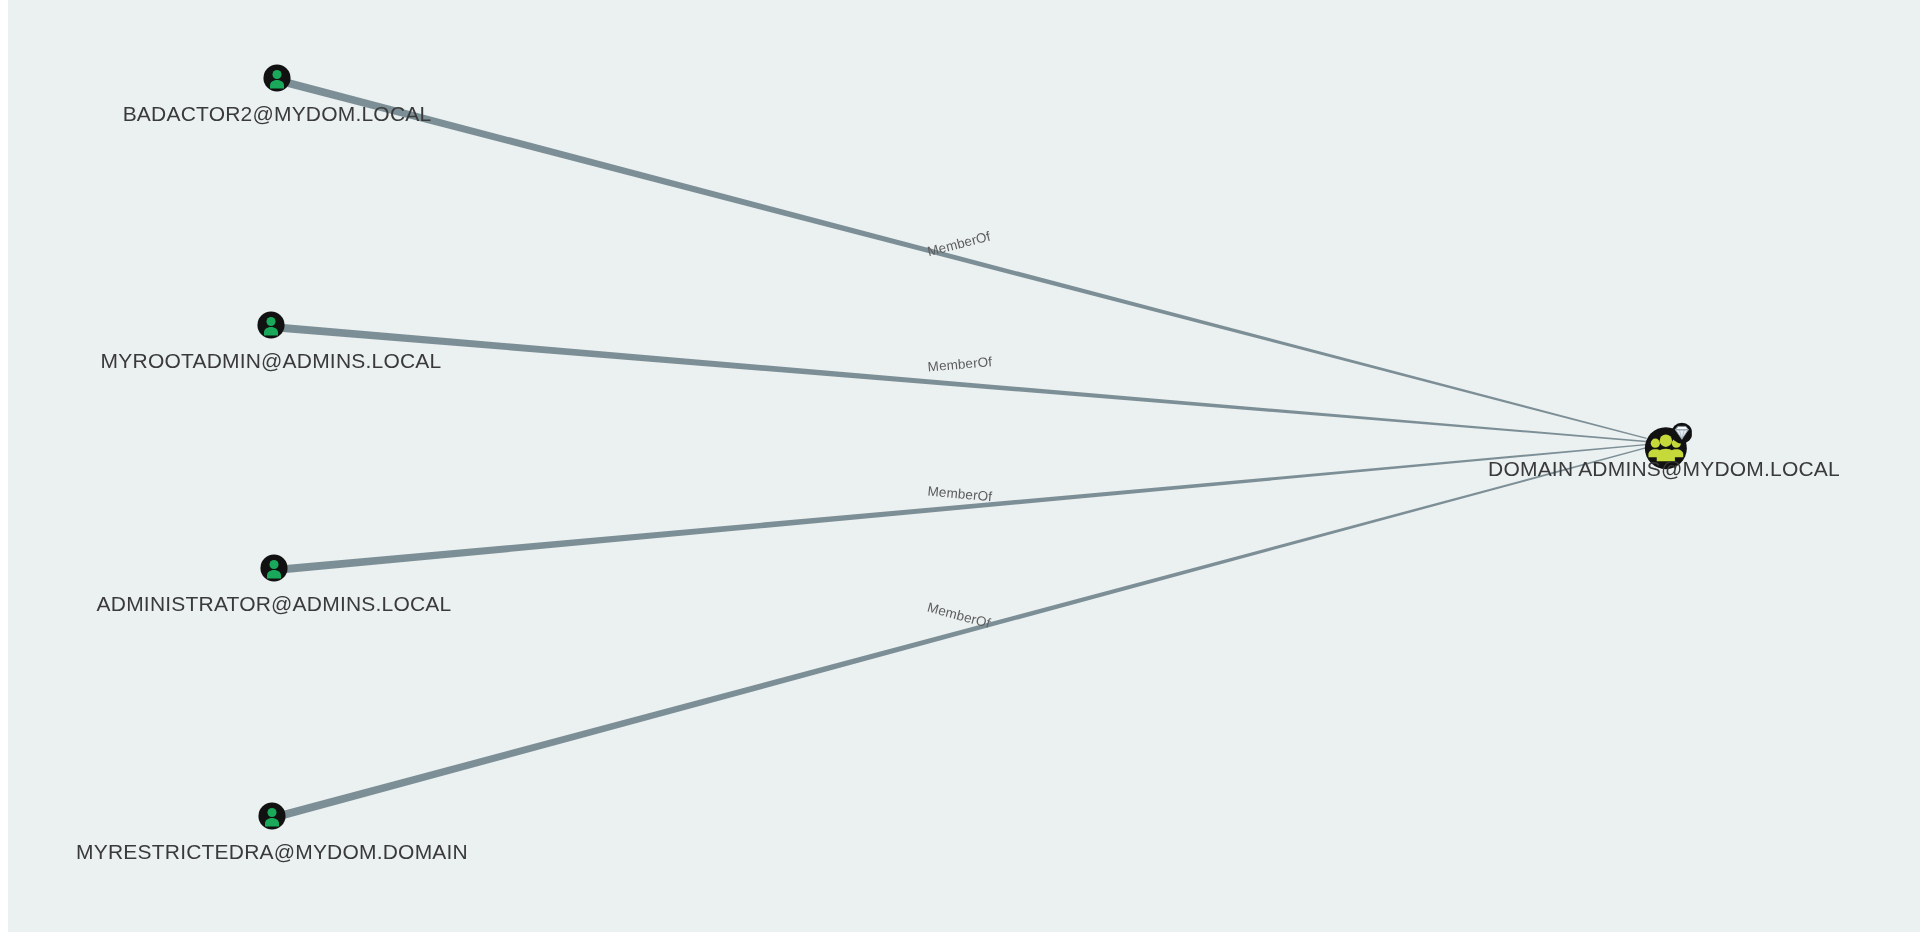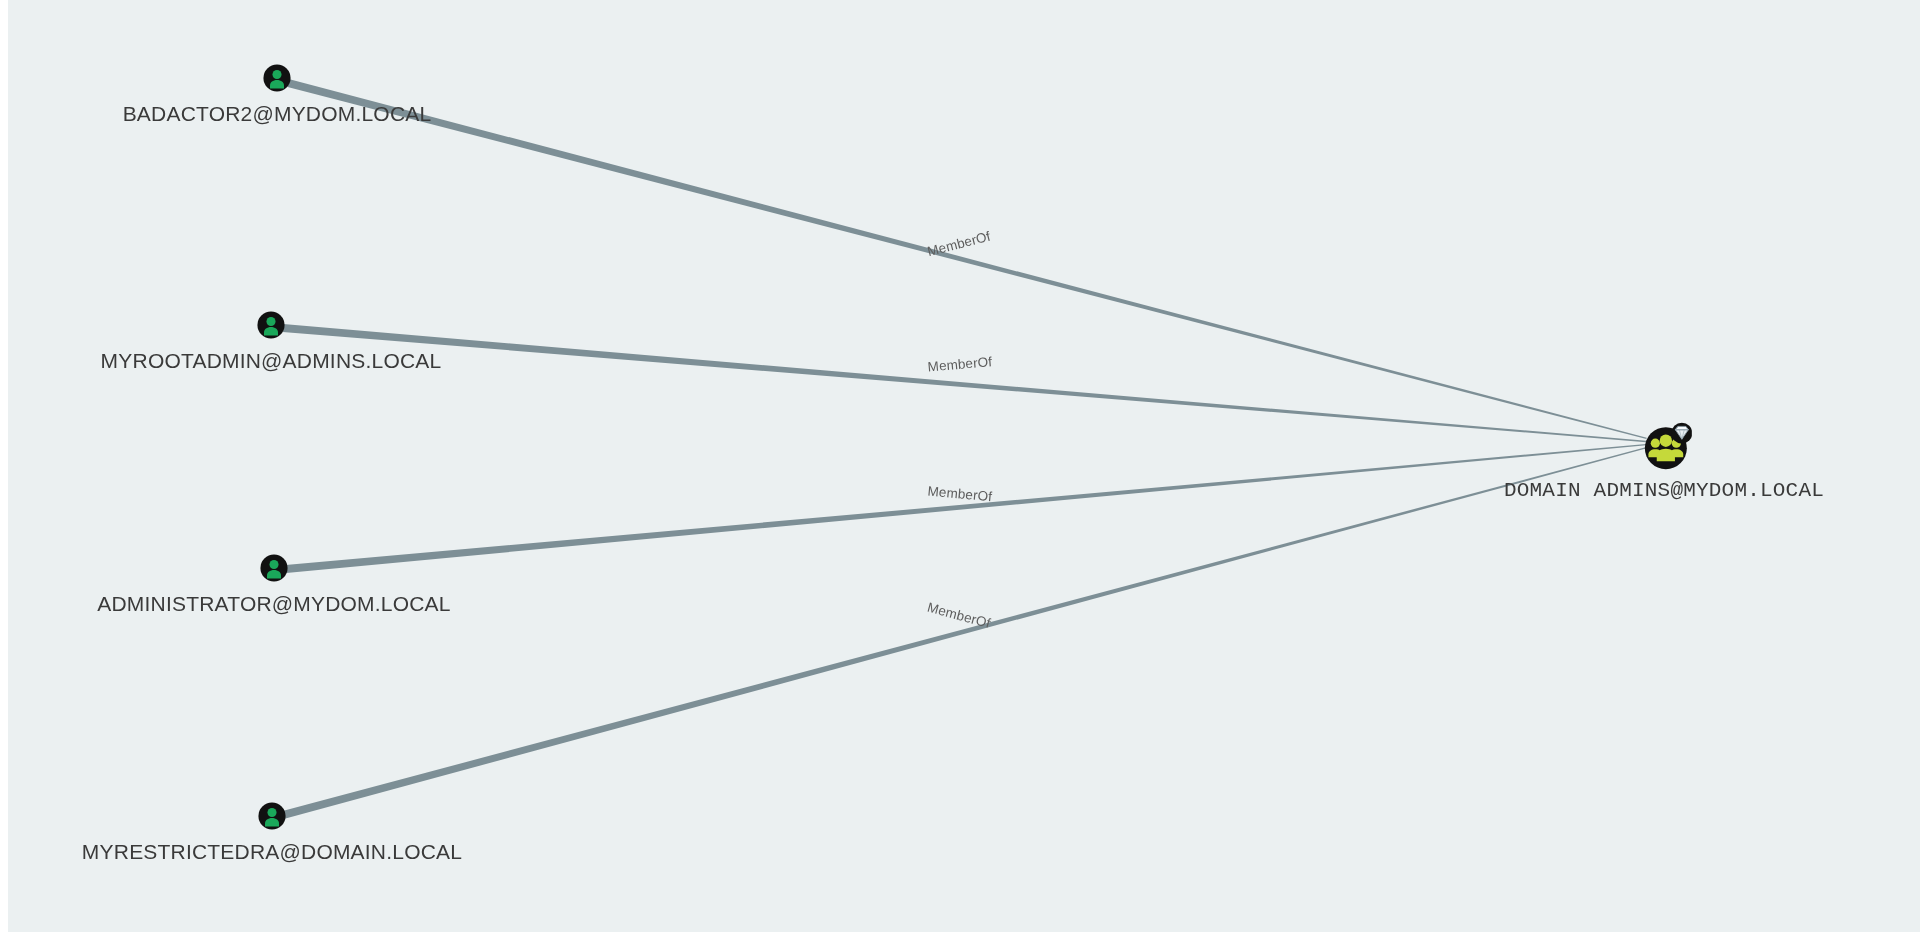--- a/index.html
+++ b/index.html
@@ -59,21 +59,21 @@
     top: 50%;
     transform: translateX(-50%);
     white-space: nowrap;
     color: #3a3a3a;
     font-size: 21px;
     font-family: "Liberation Sans", sans-serif;
     letter-spacing: 0.2px;
   }
 
   .node-user .node-label { margin-top: 22px; }
-  .node-group .node-label { margin-top: 36px; font-family: Liberation Mono, monospace; }
+  .node-group .node-label { margin-top: 14px; }
 
   .edge-label {
     position: absolute;
     color: #5d5d5d;
     font-size: 13.5px;
     font-family: "Liberation Sans", sans-serif;
     white-space: nowrap;
     transform-origin: 0 50%;
     letter-spacing: 0.1px;
   }
@@ -107,29 +107,29 @@
               <path d="M16 18.4c-4.6 0-8 2.6-8 6.1 0 2.1 0 3.6 0 3.6h16s0-1.5 0-3.6c0-3.5-3.4-6.1-8-6.1z" fill="#1aa85a"></path>
             </svg></div>
           <div class="node-label">MYROOTADMIN@ADMINS.LOCAL</div>
         </div>
         <div class="node node-user" style="left: 266px; top: 570px;">
           <div class="node-glyph"><svg width="28" height="28" viewBox="0 0 32 32">
               <circle cx="16" cy="16" r="15.5" fill="#111111"></circle>
               <circle cx="16" cy="12" r="5.2" fill="#1aa85a"></circle>
               <path d="M16 18.4c-4.6 0-8 2.6-8 6.1 0 2.1 0 3.6 0 3.6h16s0-1.5 0-3.6c0-3.5-3.4-6.1-8-6.1z" fill="#1aa85a"></path>
             </svg></div>
-          <div class="node-label">ADMINISTRATOR@MYDOM.LOCAL</div>
+          <div class="node-label">ADMINISTRATOR@ADMINS.LOCAL</div>
         </div>
         <div class="node node-user" style="left: 264px; top: 818px;">
           <div class="node-glyph"><svg width="28" height="28" viewBox="0 0 32 32">
               <circle cx="16" cy="16" r="15.5" fill="#111111"></circle>
               <circle cx="16" cy="12" r="5.2" fill="#1aa85a"></circle>
               <path d="M16 18.4c-4.6 0-8 2.6-8 6.1 0 2.1 0 3.6 0 3.6h16s0-1.5 0-3.6c0-3.5-3.4-6.1-8-6.1z" fill="#1aa85a"></path>
             </svg></div>
-          <div class="node-label">MYRESTRICTEDRA@DOMAIN.LOCAL</div>
+          <div class="node-label">MYRESTRICTEDRA@MYDOM.DOMAIN</div>
         </div>
         <div class="node node-group" style="left: 1656px; top: 443px;">
           <div class="node-glyph" style="transform: translate(-42%, -40%);"><svg width="48" height="48" viewBox="0 0 48 48">
               <circle cx="22" cy="26" r="21" fill="#111111"></circle>
               <circle cx="11.5" cy="21" r="4.6" fill="#c5d93a"></circle>
               <path d="M11.5 27c-4 0-6.9 2.1-6.9 5v3h13.8v-3c0-2.9-2.9-5-6.9-5z" fill="#c5d93a"></path>
               <circle cx="32.5" cy="21" r="4.6" fill="#c5d93a"></circle>
               <path d="M32.5 27c-4 0-6.9 2.1-6.9 5v3h13.8v-3c0-2.9-2.9-5-6.9-5z" fill="#c5d93a"></path>
               <circle cx="22" cy="18.5" r="6.2" fill="#c5d93a"></circle>
               <path d="M22 26.5c-5.3 0-9.1 2.8-9.1 6.6V39h18.2v-5.9c0-3.8-3.8-6.6-9.1-6.6z" fill="#c5d93a"></path>

